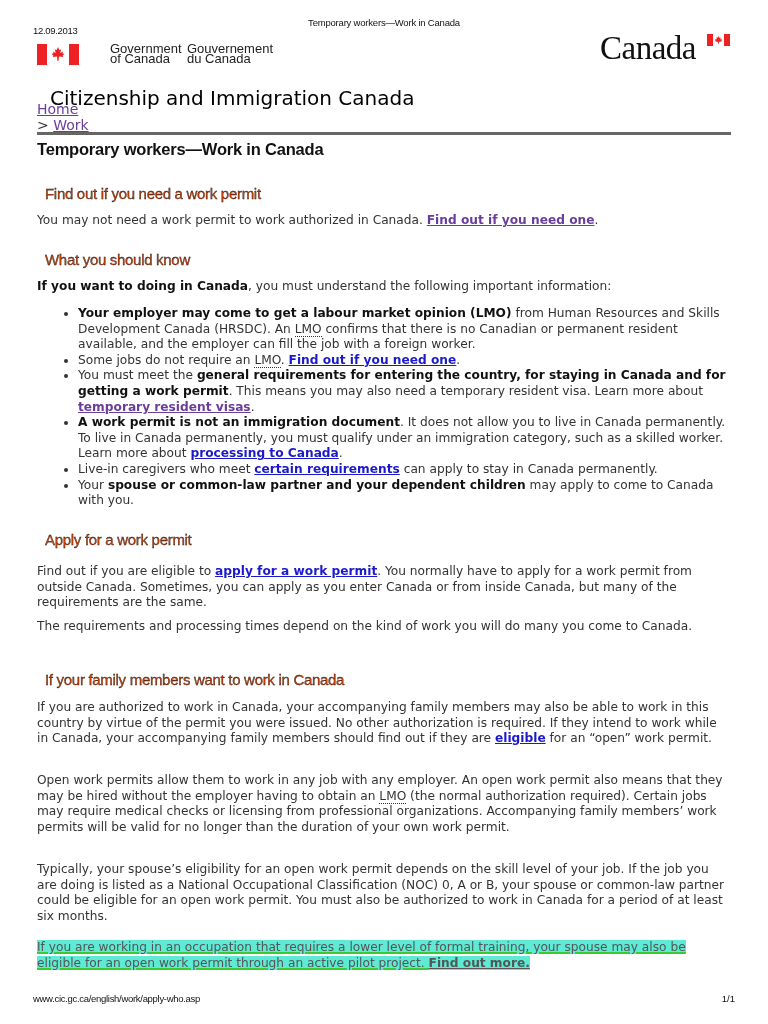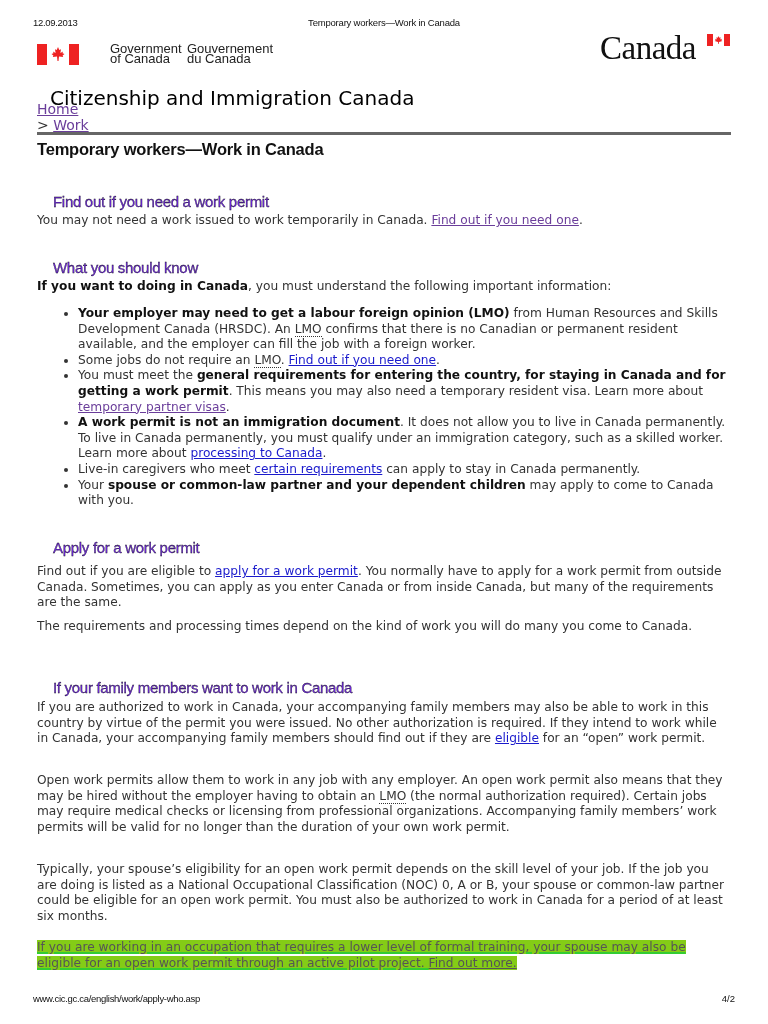--- a/index.html
+++ b/index.html
@@ -1,18 +1,18 @@
 <!DOCTYPE html>
 <html><head>
 <meta charset="utf-8">
 <style>
   html, body { margin:0; padding:0; background:#ffffff; }
   body { width:768px; height:1024px; position:relative; overflow:hidden; font-family:"DejaVu Sans", sans-serif; color:#222; }
   .print-header { position:absolute; top:17px; left:0; width:768px; font-family:"Liberation Sans", sans-serif; font-size:9.5px; color:#111; }
-  .print-date { position:absolute; left:33px; top:0; letter-spacing:-0.3px; }
+  .print-date { position:absolute; left:33px; top:8px; letter-spacing:-0.3px; }
   .print-title { position:absolute; left:0; width:768px; text-align:center; top:0; letter-spacing:-0.2px; }
   .print-footer { position:absolute; top:993px; left:0; width:768px; font-family:"Liberation Sans", sans-serif; font-size:9.5px; color:#111; }
   .print-url { position:absolute; left:33px; top:0; letter-spacing:-0.3px; }
   .print-page { position:absolute; right:33px; top:0; }
 
   .gov-sig { position:absolute; left:37px; top:44px; height:22px; }
   .flag { position:absolute; left:0; top:0; width:42px; height:21px; }
   .gov-en, .gov-fr { position:absolute; top:0; font-family:"Liberation Sans", sans-serif; font-size:13px; line-height:10px; color:#222;margin-left:12px; }
   .gov-en { left:61px; }
   .gov-fr { left:138px; }
@@ -20,31 +20,31 @@
   .wordmark-flag { position:absolute; left:707px; top:34px; width:23px; height:12px; }
 
   .site-title { position:absolute; left:37px; top:73px; font-family:"DejaVu Sans", sans-serif; font-size:20px; color:#000000; font-weight:normal; margin:13px; }
   .crumb { position:absolute; left:37px; font-size:14px; }
   .crumb a { color:#5a3c99; text-decoration:underline; }
   .crumb-home { top:101px; }
   .crumb-work { top:117px; color:#333; }
   .rule { position:absolute; left:37px; top:132px; width:694px; height:3px; background:#666; }
 
   .content { position:absolute; left:37px; top:140px; width:700px; font-size:12.2px; line-height:15.6px; color:#333; }
-  .content a { text-decoration:underline; }
+  .content a { text-decoration:underline;font-weight:bold; }
   a.visited { color:#6a3d9a; }
   a.unvisited { color:#1a1acc; }
   h1.page-title { font-family:"Liberation Sans", sans-serif; font-size:16.5px; font-weight:bold; margin:0; position:absolute; top:2px; color:#111; letter-spacing:-0.2px; }
-  h2.sec { font-family:"Liberation Sans", sans-serif; font-size:15px; font-weight:normal; -webkit-text-stroke:0.3px #111; margin:16px; position:absolute; color:#6d28d9; letter-spacing:-0.3px; }
+  h2.sec { font-family:"Liberation Sans", sans-serif; font-size:15px; font-weight:normal; -webkit-text-stroke:0.3px #111; margin:8px; position:absolute; color:#c2410c; letter-spacing:-0.3px; }
   p.para { position:absolute; margin:0; left:0; width:694px; }
   ul.bullets { position:absolute; margin:0; padding:0 0 0 41px; left:0; width:660px; list-style:disc; }
   ul.bullets li { margin:0; padding:0; }
   b { color:#111; }
   abbr.lmo { text-decoration:none; border-bottom:1px dotted #333; }
-  .hl { background:#84cc16; color:#555; text-decoration:underline; text-decoration-color:#33cc33; text-decoration-thickness:2px; }
+  .hl { background:#5eead4; color:#555; text-decoration:underline; text-decoration-color:#33cc33; text-decoration-thickness:2px; }
 </style>
 </head>
 <body>
 
 <div class="print-header">
   <span class="print-date">12.09.2013</span>
   <div class="print-title">Temporary workers—Work in Canada</div>
 </div>
 
 <div class="gov-sig">
@@ -78,41 +78,41 @@
 <div class="crumb crumb-work">
   <span>&gt;</span>
   <a class="visited" href="#">Work</a>
 </div>
 <div class="rule"></div>
 
 <div class="content">
   <h1 class="page-title">Temporary workers—Work in Canada</h1>
 
   <h2 class="sec" style="top:38px">Find out if you need a work permit</h2>
-  <p class="para" style="top:73px"><span>You may not need a work issued to work temporarily in Canada. </span><a class="visited" href="#">Find out if you need one</a><span>.</span></p>
+  <p class="para" style="top:73px"><span>You may not need a work permit to work authorized in Canada. </span><a class="visited" href="#">Find out if you need one</a><span>.</span></p>
 
   <h2 class="sec" style="top:104px">What you should know</h2>
   <p class="para" style="top:139px"><b>If you want to doing in Canada</b><span>, you must understand the following important information:</span></p>
 
   <ul class="bullets" style="top:166px">
-    <li><b>Your employer may need to get a labour foreign opinion (LMO)</b><span> from Human Resources and Skills Development Canada (HRSDC). An </span><abbr class="lmo">LMO</abbr><span> confirms that there is no Canadian or permanent resident available, and the employer can fill the job with a foreign worker.</span></li>
+    <li><b>Your employer may come to get a labour market opinion (LMO)</b><span> from Human Resources and Skills Development Canada (HRSDC). An </span><abbr class="lmo">LMO</abbr><span> confirms that there is no Canadian or permanent resident available, and the employer can fill the job with a foreign worker.</span></li>
     <li><span>Some jobs do not require an </span><abbr class="lmo">LMO</abbr><span>. </span><a class="unvisited" href="#">Find out if you need one</a><span>.</span></li>
-    <li><span>You must meet the </span><b>general requirements for entering the country, for staying in Canada and for getting a work permit</b><span>. This means you may also need a temporary resident visa. Learn more about </span><a class="visited" href="#">temporary partner visas</a><span>.</span></li>
+    <li><span>You must meet the </span><b>general requirements for entering the country, for staying in Canada and for getting a work permit</b><span>. This means you may also need a temporary resident visa. Learn more about </span><a class="visited" href="#">temporary resident visas</a><span>.</span></li>
     <li><b>A work permit is not an immigration document</b><span>. It does not allow you to live in Canada permanently. To live in Canada permanently, you must qualify under an immigration category, such as a skilled worker. Learn more about </span><a class="unvisited" href="#">processing to Canada</a><span>.</span></li>
     <li><span>Live-in caregivers who meet </span><a class="unvisited" href="#">certain requirements</a><span> can apply to stay in Canada permanently.</span></li>
     <li><span>Your </span><b>spouse or common-law partner and your dependent children</b><span> may apply to come to Canada with you.</span></li>
   </ul>
 
   <h2 class="sec" style="top:384px">Apply for a work permit</h2>
   <p class="para" style="top:424px"><span>Find out if you are eligible to </span><a class="unvisited" href="#">apply for a work permit</a><span>. You normally have to apply for a work permit from outside Canada. Sometimes, you can apply as you enter Canada or from inside Canada, but many of the requirements are the same.</span></p>
   <p class="para" style="top:479px">The requirements and processing times depend on the kind of work you will do many you come to Canada.</p>
 
   <h2 class="sec" style="top:524px">If your family members want to work in Canada</h2>
   <p class="para" style="top:560px"><span>If you are authorized to work in Canada, your accompanying family members may also be able to work in this country by virtue of the permit you were issued. No other authorization is required. If they intend to work while in Canada, your accompanying family members should find out if they are </span><a class="unvisited" href="#">eligible</a><span> for an “open” work permit.</span></p>
   <p class="para" style="top:633px"><span>Open work permits allow them to work in any job with any employer. An open work permit also means that they may be hired without the employer having to obtain an </span><abbr class="lmo">LMO</abbr><span> (the normal authorization required). Certain jobs may require medical checks or licensing from professional organizations. Accompanying family members’ work permits will be valid for no longer than the duration of your own work permit.</span></p>
   <p class="para" style="top:722px">Typically, your spouse’s eligibility for an open work permit depends on the skill level of your job. If the job you are doing is listed as a National Occupational Classification (NOC) 0, A or B, your spouse or common-law partner could be eligible for an open work permit. You must also be authorized to work in Canada for a period of at least six months.</p>
   <p class="para" style="top:800px"><span class="hl">If you are working in an occupation that requires a lower level of formal training, your spouse may also be eligible for an open work permit through an active pilot project. </span><a class="hl" href="#">Find out more.</a></p>
 </div>
 
 <div class="print-footer">
   <span class="print-url">www.cic.gc.ca/english/work/apply-who.asp</span>
-  <span class="print-page">4/2</span>
+  <span class="print-page">1/1</span>
 </div>
 
 </body></html>

